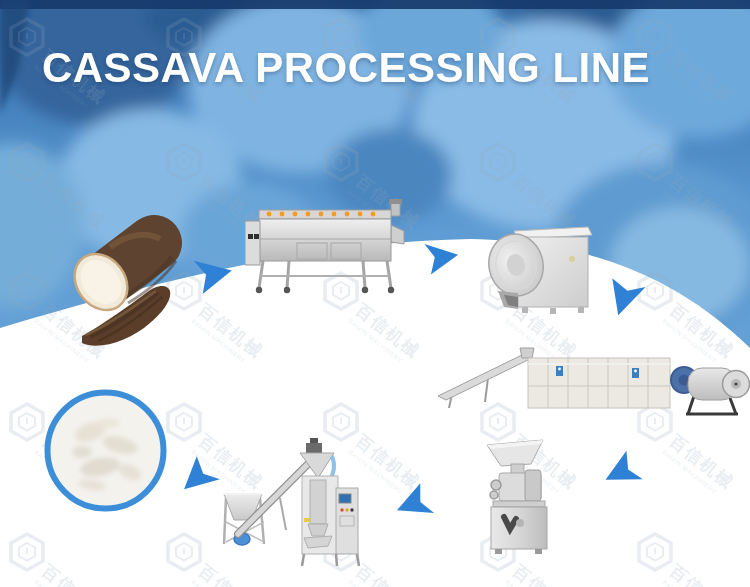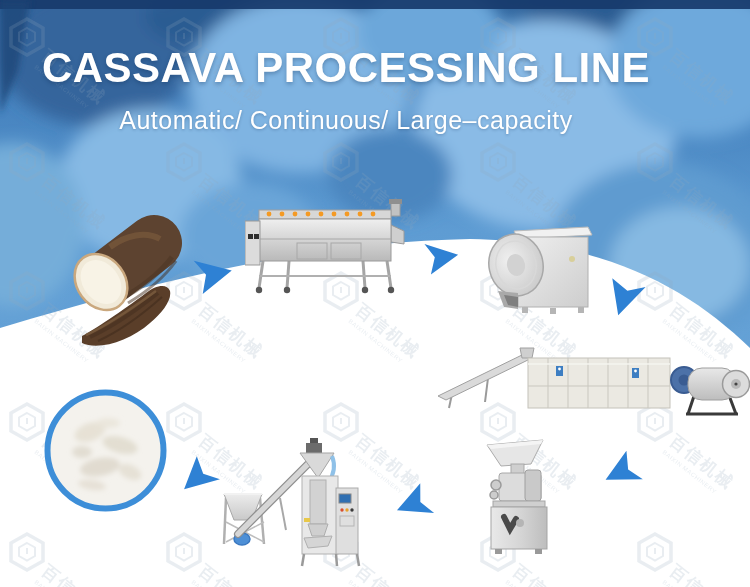--- a/index.html
+++ b/index.html
@@ -340,21 +340,20 @@
         <g transform="rotate(38 46 44)">
           <text class="wm-cn" x="40" y="50">百信机械</text>
           <text class="wm-en" x="41" y="62">BAIXIN MACHINERY</text>
         </g>
       </svg>
     </div>
   </div>
 
   <div class="banner">
     <h1>CASSAVA PROCESSING LINE</h1>
-    <div class="subtitle">Automatic/ Continuous/ Large–capacity</div>
   </div>
 
   <div class="machine" style="left:50px;top:203px;">
     <svg width="175" height="145" viewBox="0 0 175 145">
       <line x1="54" y1="78" x2="104" y2="40" stroke="#5d4330" stroke-width="56" stroke-linecap="round"></line>
       <path d="M60,44 C76,32 96,28 110,36" stroke="#7a5a3c" stroke-width="6" fill="none" opacity="0.7"></path>
       <path d="M70,96 C90,86 110,70 122,54" stroke="#4a3322" stroke-width="5" fill="none" opacity="0.5"></path>
       <path d="M78,100 C98,88 116,72 126,58" stroke="#432d1d" stroke-width="3" fill="none" opacity="0.5"></path>
       <ellipse cx="51" cy="79" rx="24" ry="30" transform="rotate(-37 51 79)" fill="#f1ead9" stroke="#caa87e" stroke-width="2.5"></ellipse>
       <ellipse cx="51" cy="79" rx="18" ry="24" transform="rotate(-37 51 79)" fill="#f8f3e6"></ellipse>

